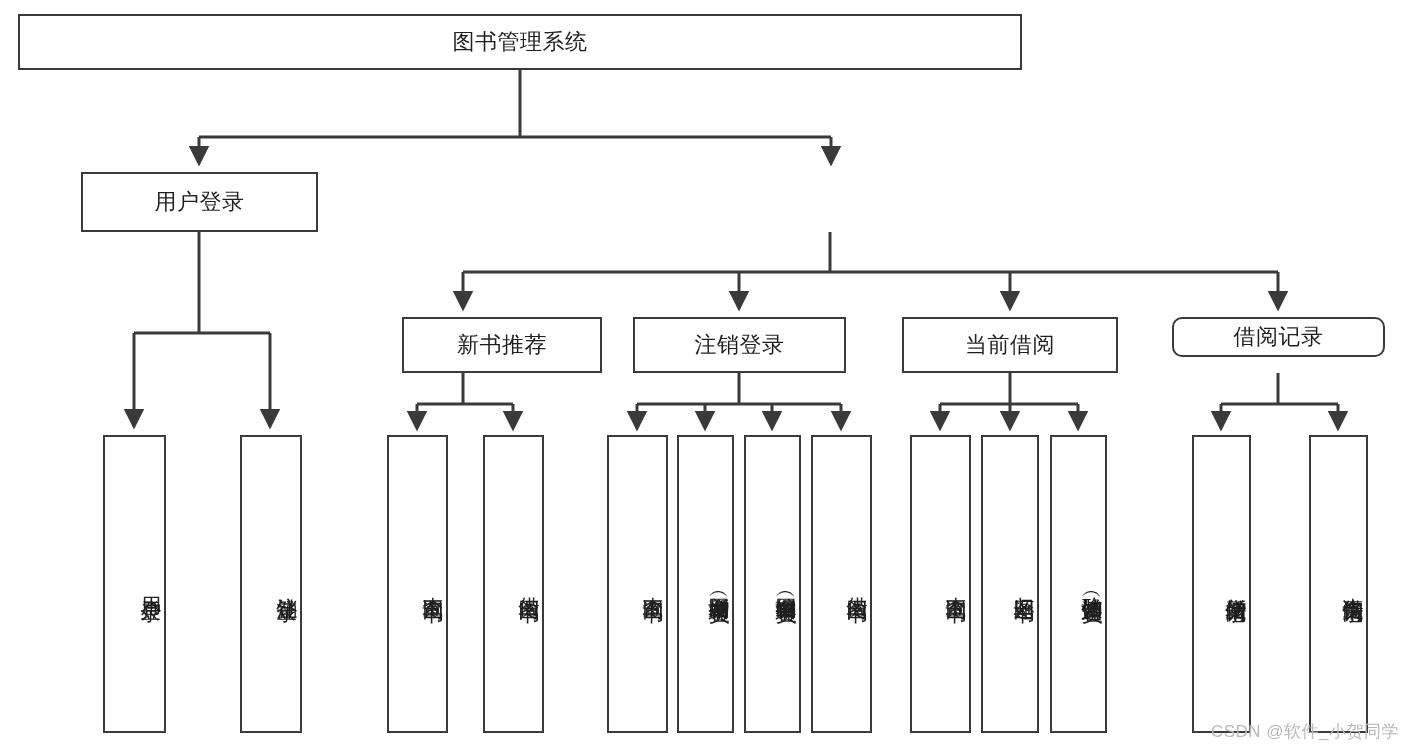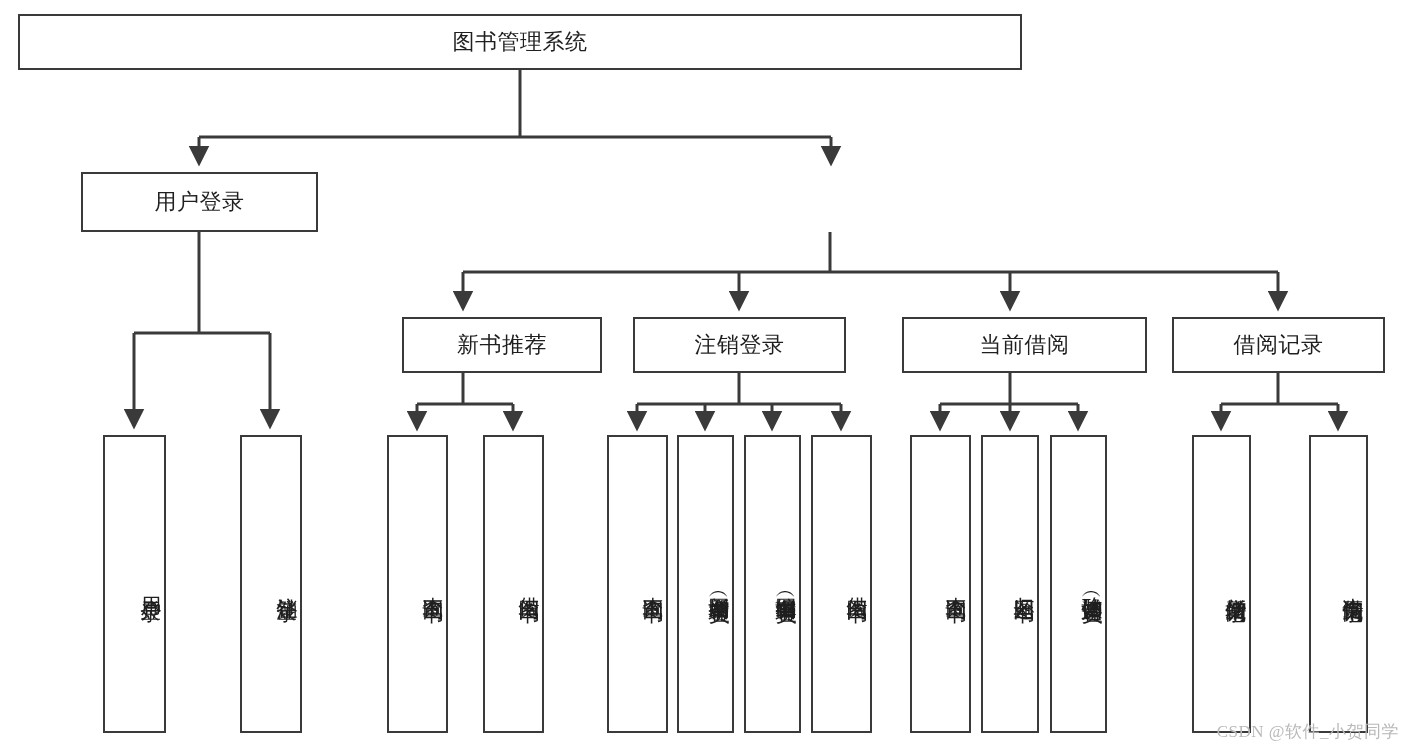--- a/index.html
+++ b/index.html
@@ -63,21 +63,21 @@
     letter-spacing: 1px;
   }
   #watermark {
     position: absolute;
     right: 6px;
     bottom: 4px;
     font-size: 17px;
     color: #b9b9b9;
     letter-spacing: 0.5px;
     white-space: nowrap;
-    font-family: Liberation Serif, serif;
+    font-family: Liberation Sans, sans-serif;
   }
 </style>
 </head>
 <body>
 
 <div id="canvas">
 
   <svg id="connectors" viewBox="0 0 1405 747">
     <defs>
       <marker id="arrow" viewBox="0 0 12 12" refX="10" refY="6" markerWidth="7" markerHeight="7" orient="auto-start-reverse">
@@ -135,24 +135,24 @@
   <div class="node h" style="left:81px; top:172px; width:237px; height:60px;">
     <span>用户登录</span>
   </div>
 
   <div class="node h" style="left:363px; top:317px; width:200px; height:56px;margin-left:39px;">
     <span>新书推荐</span>
   </div>
   <div class="node h" style="left:633px; top:317px; width:213px; height:56px;">
     <span>注销登录</span>
   </div>
-  <div class="node h" style="left:902px; top:317px; width:245px; height:56px;">
+  <div class="node h" style="left:902px; top:317px; width:216px; height:56px;">
     <span>当前借阅</span>
   </div>
-  <div class="node h" style="left:1172px; top:317px; width:213px; height:56px;">
+  <div class="node h" style="left:1172px; top:317px; width:213px; height:40px;border-radius:10px;">
     <span>借阅记录</span>
   </div>
 
   <div class="node v" style="left:103px; top:435px; width:63px; height:298px;">
     <span class="vtext">用户登录</span>
   </div>
   <div class="node v" style="left:240px; top:435px; width:62px; height:298px;">
     <span class="vtext">注销登录</span>
   </div>
 

